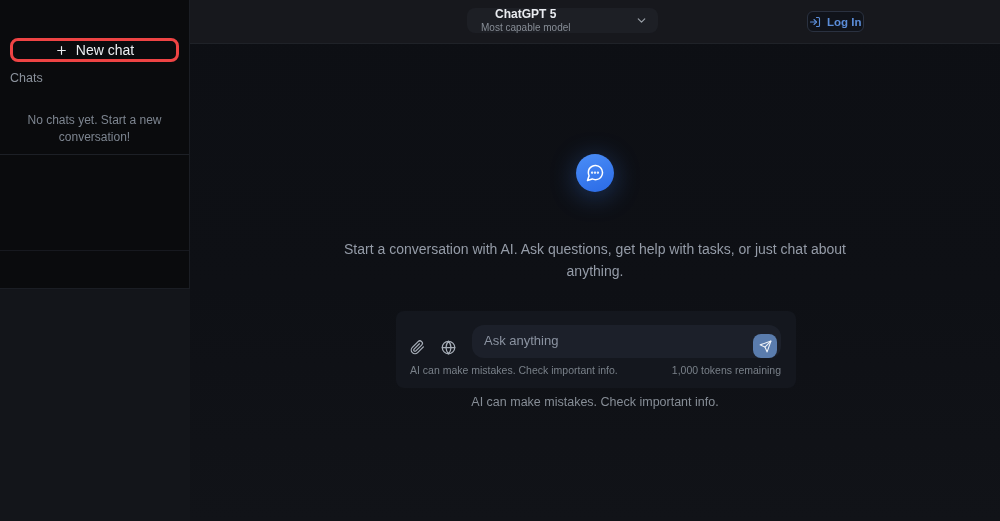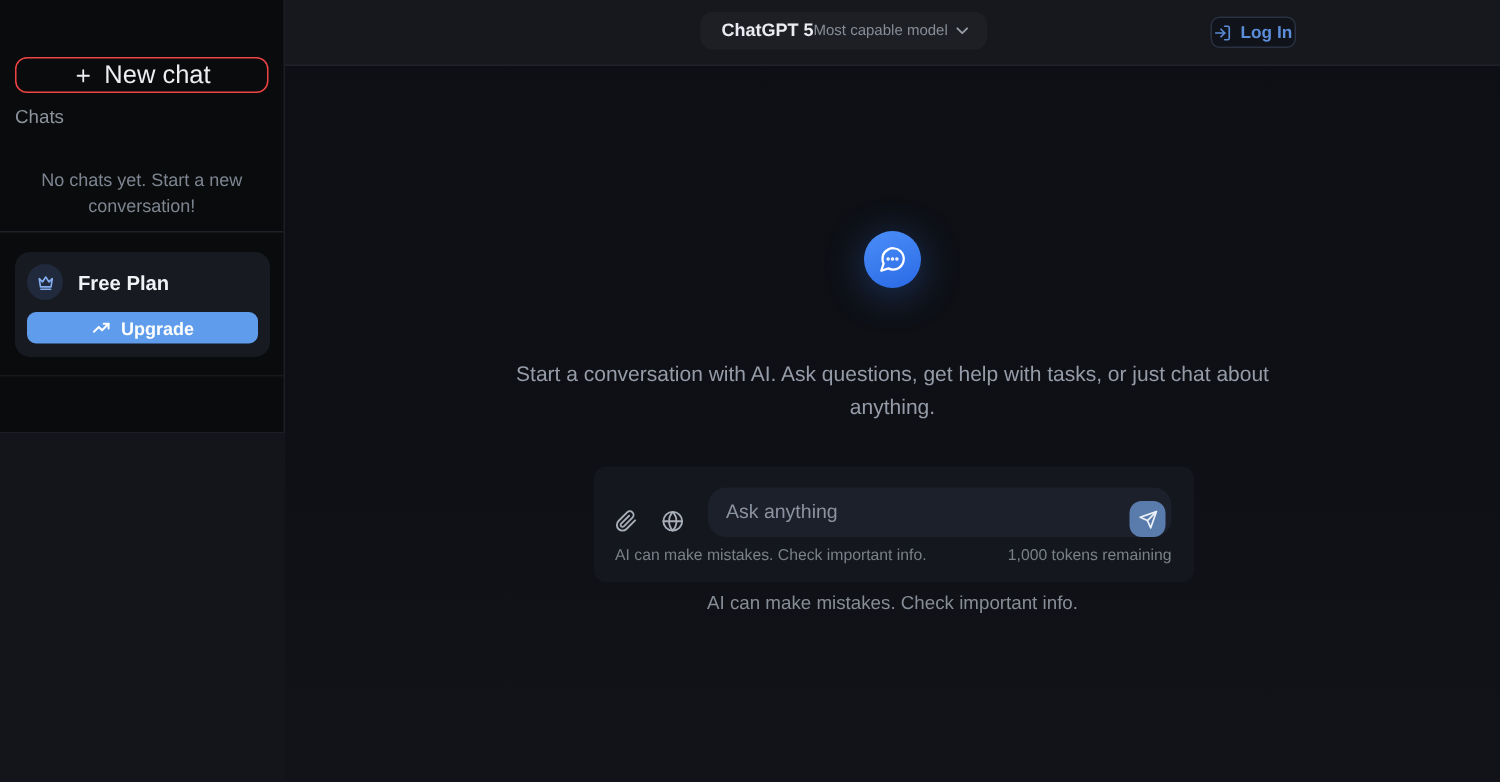--- a/index.html
+++ b/index.html
@@ -19,22 +19,22 @@
     border-right:1px solid #1b1e24;
     border-bottom:1px solid #1b1e24;
   }
   .sb-header { position:absolute; left:10px; right:10px; top:6px; height:24px;
     display:flex; align-items:center; justify-content:space-between; }
   .sb-title { font-size:15px; font-weight:bold; color:#f2f4f7; letter-spacing:.2px; }
   .icon-btn { background:none; border:none; color:#aeb4bd; cursor:pointer;
     display:flex; align-items:center; justify-content:center; padding:2px; }
   .new-chat {
     position:absolute; left:10px; right:10px; top:38px; height:24px;
-    background:transparent; border:1px solid #ef4444; border-radius:8px;
-    color:#eceef1; font-size:17px; font-family:inherit;
+    background:transparent; border:3px solid #ef4444; border-radius:8px;
+    color:#eceef1; font-size:14px; font-family:inherit;
     display:flex; align-items:center; justify-content:center; gap:8px; cursor:pointer;
   }
   .sb-section { position:absolute; left:10px; top:71px; font-size:12.5px; color:#8b929c; }
   .sb-empty { position:absolute; left:12px; right:12px; top:112px; text-align:center;
     font-size:12px; color:#7d8590; line-height:1.4; }
   .sb-divider { position:absolute; left:0; right:0; top:154px; height:1px; background:#1d2026; }
 
   .plan-card {
     position:absolute; left:10px; right:9px; top:168px; height:70px;
     background:#171a21; border-radius:10px;
@@ -61,21 +61,21 @@
   
   .main { position:absolute; left:190px; top:0; width:810px; height:521px;
     background:linear-gradient(180deg,#0d0f14 0%,#0e1015 55%,#111318 100%); }
   .topbar { position:absolute; left:0; top:0; width:810px; height:44px;
     background:#17181d; border-bottom:1px solid #1f2228; }
   .model-select {
     position:absolute; left:277px; top:8px; width:191px; height:25px;
     background:#1d1f25; border:none; border-radius:8px; cursor:pointer;
     display:flex; align-items:center; font-family:inherit; padding:0 10px;
   }
-  .model-texts { display:flex; flex-direction:row; align-items:center; line-height:1.1; margin-left:4px; }
+  .model-texts { display:flex; flex-direction:column; align-items:center; line-height:1.1; margin-left:4px; }
   .model-name { font-size:12px; font-weight:bold; color:#e9ebf0; }
   .model-desc { font-size:10px; color:#878d96; }
   .model-chevron { margin-left:auto; color:#9aa0a8; display:flex; }
   .login-btn {
     position:absolute; left:617px; top:11px; height:21px; padding:0 1px;
     background:#10131a; border:1px solid #2a3140; border-radius:6px;
     display:flex; align-items:center; gap:6px; cursor:pointer; font-family:inherit;
     color:#5b8dd9;
   }
   .login-label { font-size:11.5px; font-weight:bold; color:#5b8dd9; }
@@ -141,40 +141,20 @@
           </svg>
       </span>
       <span>New chat</span>
     </button>
 
     <div class="sb-section">Chats</div>
     <div class="sb-empty">No chats yet. Start a new conversation!</div>
 
     <div class="sb-divider"></div>
 
-    <div class="plan-card">
-      <div class="plan-row">
-        <span class="crown-badge">
-          <svg width="13" height="13" viewBox="0 0 24 24" fill="none" stroke="currentColor" stroke-width="2" stroke-linecap="round" stroke-linejoin="round">
-              <path d="M4 7l4 4 4-6 4 6 4-4-1.5 10h-13L4 7z"></path>
-              <line x1="6" y1="20" x2="18" y2="20"></line>
-            </svg>
-        </span>
-        <span class="plan-name">Free Plan</span>
-      </div>
-      <button class="upgrade-btn">
-        <span>
-          <svg width="13" height="13" viewBox="0 0 24 24" fill="none" stroke="currentColor" stroke-width="2.4" stroke-linecap="round" stroke-linejoin="round">
-              <polyline points="3 17 9 11 13 15 21 7"></polyline>
-              <polyline points="15 7 21 7 21 13"></polyline>
-            </svg>
-        </span>
-        <span>Upgrade</span>
-      </button>
-    </div>
 
     <div class="signin-divider"></div>
   </aside>
 
   <div class="main">
 
     <header class="topbar">
       <button class="model-select">
         <span class="model-texts">
           <span class="model-name">ChatGPT 5</span>

